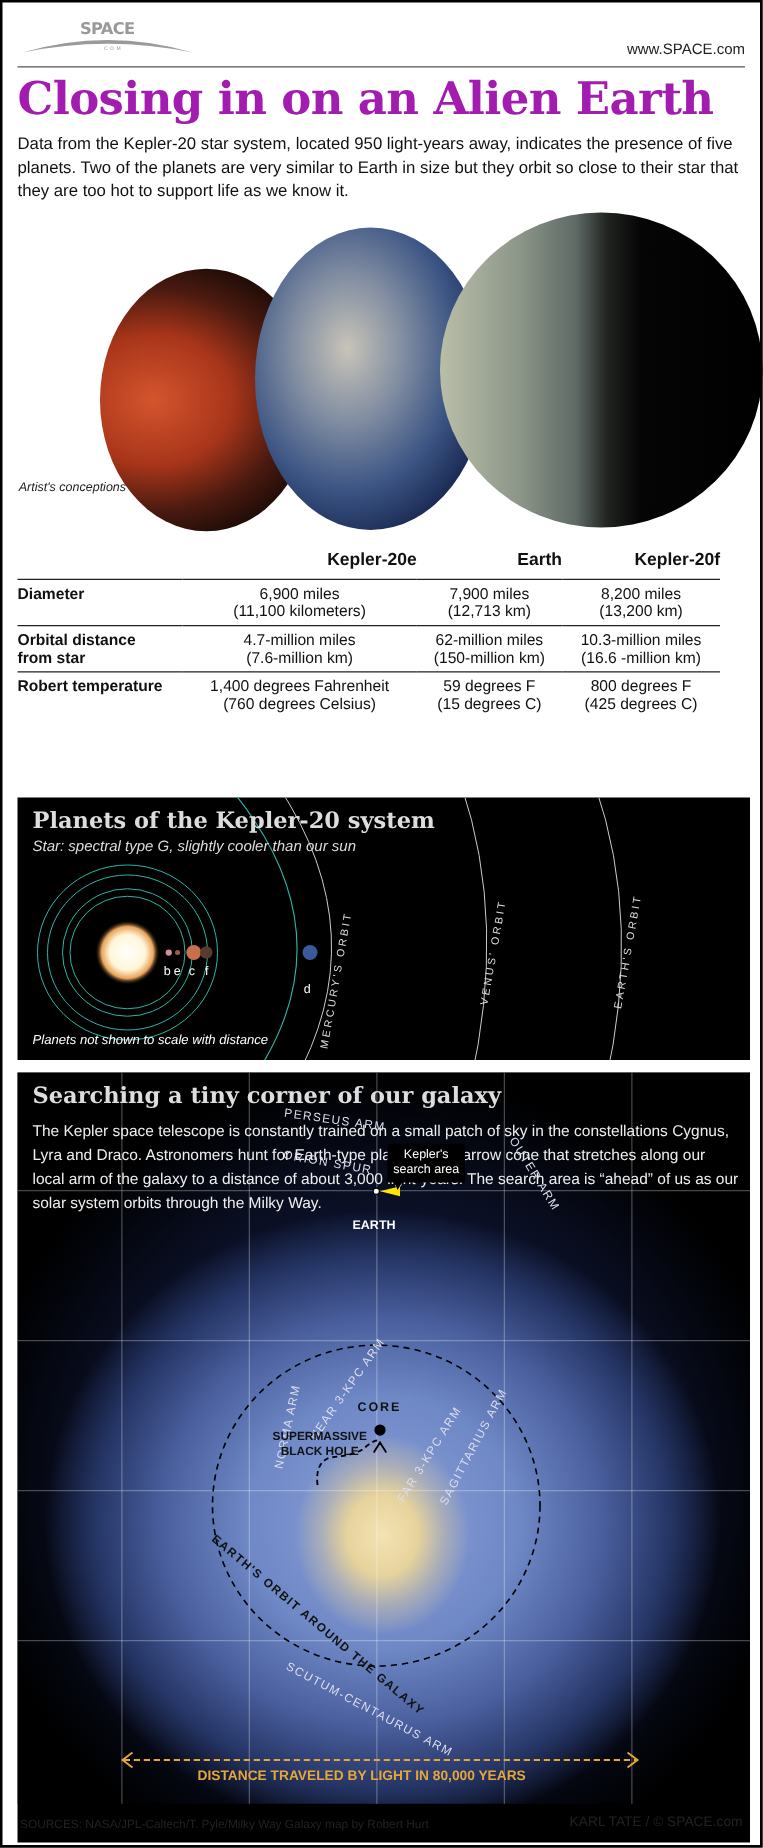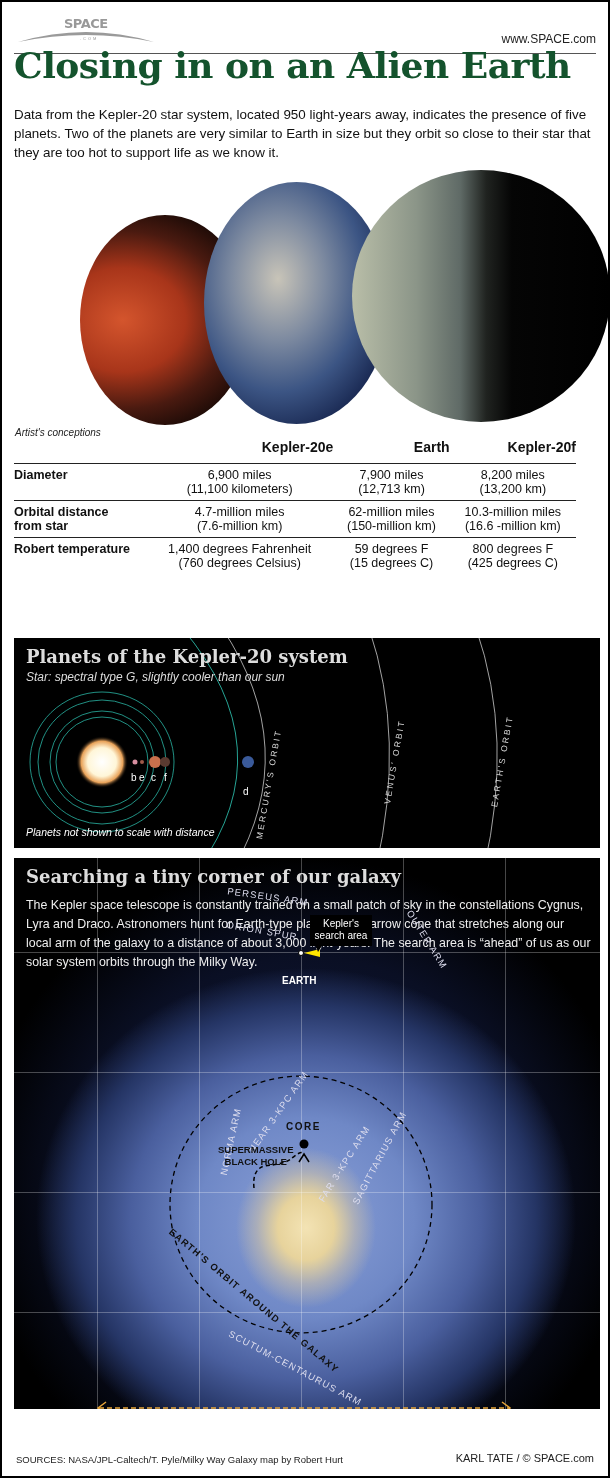--- a/index.html
+++ b/index.html
@@ -5,46 +5,46 @@
   * { box-sizing: border-box; margin: 0; padding: 0; }
   html, body { width: 610px; height: 1478px; background: #000; overflow: hidden; }
   body { font-family: "Liberation Sans", sans-serif; }
   .frame { position: absolute; left: 2px; top: 2px; width: 606px; height: 1474px; background: #fff; }
   .logo { position: absolute; left: 14px; top: 12px; width: 140px; height: 32px; }
   .logo-word { position: absolute; left: 48px; top: 2px; font-family: "DejaVu Sans", sans-serif; font-weight: bold; font-size: 13px; color: #999; letter-spacing: -0.5px; }
   .logo-com { position: absolute; left: 64px; top: 22px; font-size: 4px; color: #999; letter-spacing: 2px; }
   .logo svg { position: absolute; left: 0; top: 0; }
   .site-url { position: absolute; right: 12px; top: 30px; font-size: 12px; color: #222; }
   .rule-top { position: absolute; left: 12px; right: 12px; top: 51px; height: 1px; background: #555; }
-  .main-title { position: absolute; left: 12px; top: 42px; font-family: "DejaVu Serif", serif; font-weight: bold; font-size: 36px; color: #14532d; letter-spacing: -0.5px; white-space: nowrap; }
+  .main-title { position: absolute; left: 12px; top: 56px; font-family: "DejaVu Serif", serif; font-weight: bold; font-size: 36px; color: #a21caf; letter-spacing: -0.5px; white-space: nowrap; }
   .intro { position: absolute; left: 12px; top: 103px; width: 585px; font-size: 13.4px; line-height: 19px; color: #111; }
 
   .planets { position: absolute; left: 0; top: 165px; width: 606px; height: 260px; }
   .planet { position: absolute; border-radius: 50%; }
   .p-kep20e { left: 78px; top: 48px; width: 170px; height: 210px; background: radial-gradient(ellipse at 25% 50%, #d4552d 0%, #a8351a 35%, #4a1a10 60%, #1a0a06 80%); }
   .p-earth { left: 202px; top: 15px; width: 185px; height: 242px; background: radial-gradient(ellipse at 40% 40%, #c8c4b8 0%, #7d8aa0 30%, #3c5584 55%, #1c2c56 75%, #0d1530 95%); }
   .p-kep20f { left: 350px; top: 3px; width: 258px; height: 252px; background: linear-gradient(90deg, #b9bea8 0%, #8b9588 25%, #5f6a66 42%, #202320 52%, #050505 62%, #000 100%); }
-  .artist-caption { position: absolute; left: 13px; top: 425px; font-style: italic; font-size: 10px; color: #222; }
+  .artist-caption { position: absolute; left: 13px; top: 383px; font-style: italic; font-size: 10px; color: #222; }
 
   table.data { position: absolute; left: 12px; top: 433px; width: 562px; border-collapse: collapse; font-size: 12.5px; color: #111; }
   table.data th { font-weight: bold; font-size: 14px; text-align: right; padding: 2px 0 6px 0; border-bottom: 1px solid #222; height: 28px; }
   table.data th.first { text-align: left; }
   table.data td { text-align: center; vertical-align: top; padding: 4px 0 4px 0; line-height: 14px; border-bottom: 1px solid #222; }
   table.data td.label { text-align: left; font-weight: bold; width: 132px; }
   table.data tr.last td { border-bottom: none; }
 
   .kepler-panel { position: absolute; left: 12px; top: 636px; width: 586px; height: 210px; background: #000; overflow: hidden; }
   .kp-title { position: absolute; left: 12px; top: 8px; font-family: "DejaVu Serif", serif; font-weight: bold; font-size: 18px; color: #ddd; white-space: nowrap; z-index: 3; }
   .kp-sub { position: absolute; left: 12px; top: 32px; font-style: italic; font-size: 12px; color: #ddd; z-index: 3; }
   .kp-note { position: absolute; left: 12px; bottom: 10px; font-style: italic; font-size: 10.5px; color: #fff; z-index: 3; }
   .kp-svg { position: absolute; left: 0; top: 0; }
   .orbit-label { position: absolute; font-size: 8.5px; color: #ddd; letter-spacing: 2.2px; transform: rotate(-80deg); transform-origin: left top; white-space: nowrap; z-index: 2; }
   .planet-letter { position: absolute; font-size: 10px; color: #fff; z-index: 2; }
 
-  .galaxy-panel { position: absolute; left: 12px; top: 856px; width: 586px; height: 551px; background: #000; overflow: hidden; }
+  .galaxy-panel { position: absolute; left: 12px; top: 856px; width: 586px; height: 616px; background: #000; overflow: hidden; }
   .galaxy-bg { position: absolute; left: 0; top: 0; width: 586px; height: 585px;
      background:
        radial-gradient(ellipse 70px 80px at 292px 370px, #f3e3b4 0%, #e7d39c 40%, rgba(200,190,170,0.6) 70%, rgba(120,140,190,0) 100%),
        radial-gradient(ellipse 270px 250px at 292px 360px, #8aa0d8 0%, #6f88c6 40%, #4a5f9e 65%, #253565 85%, rgba(8,10,28,0) 100%),
        radial-gradient(ellipse 330px 330px at 292px 330px, #16214a 0%, #0a0f24 70%, #000 100%); }
   .grid-v, .grid-h { position: absolute; background: rgba(255,255,255,0.28); }
   .gp-title { position: absolute; left: 12px; top: 8px; font-family: "DejaVu Serif", serif; font-weight: bold; font-size: 18px; color: #ddd; white-space: nowrap; z-index: 3; }
   .gp-text { position: absolute; left: 12px; top: 38px; width: 566px; font-size: 12.4px; line-height: 19px; color: #eee; z-index: 3; }
   .g-label { position: absolute; font-size: 9.5px; color: #dde; letter-spacing: 1.2px; white-space: nowrap; z-index: 3; }
   .mw-label { position: absolute; left: 124px; top: 241px; font-size: 15px; color: #fff; letter-spacing: 12.5px; white-space: nowrap; z-index: 3; }

